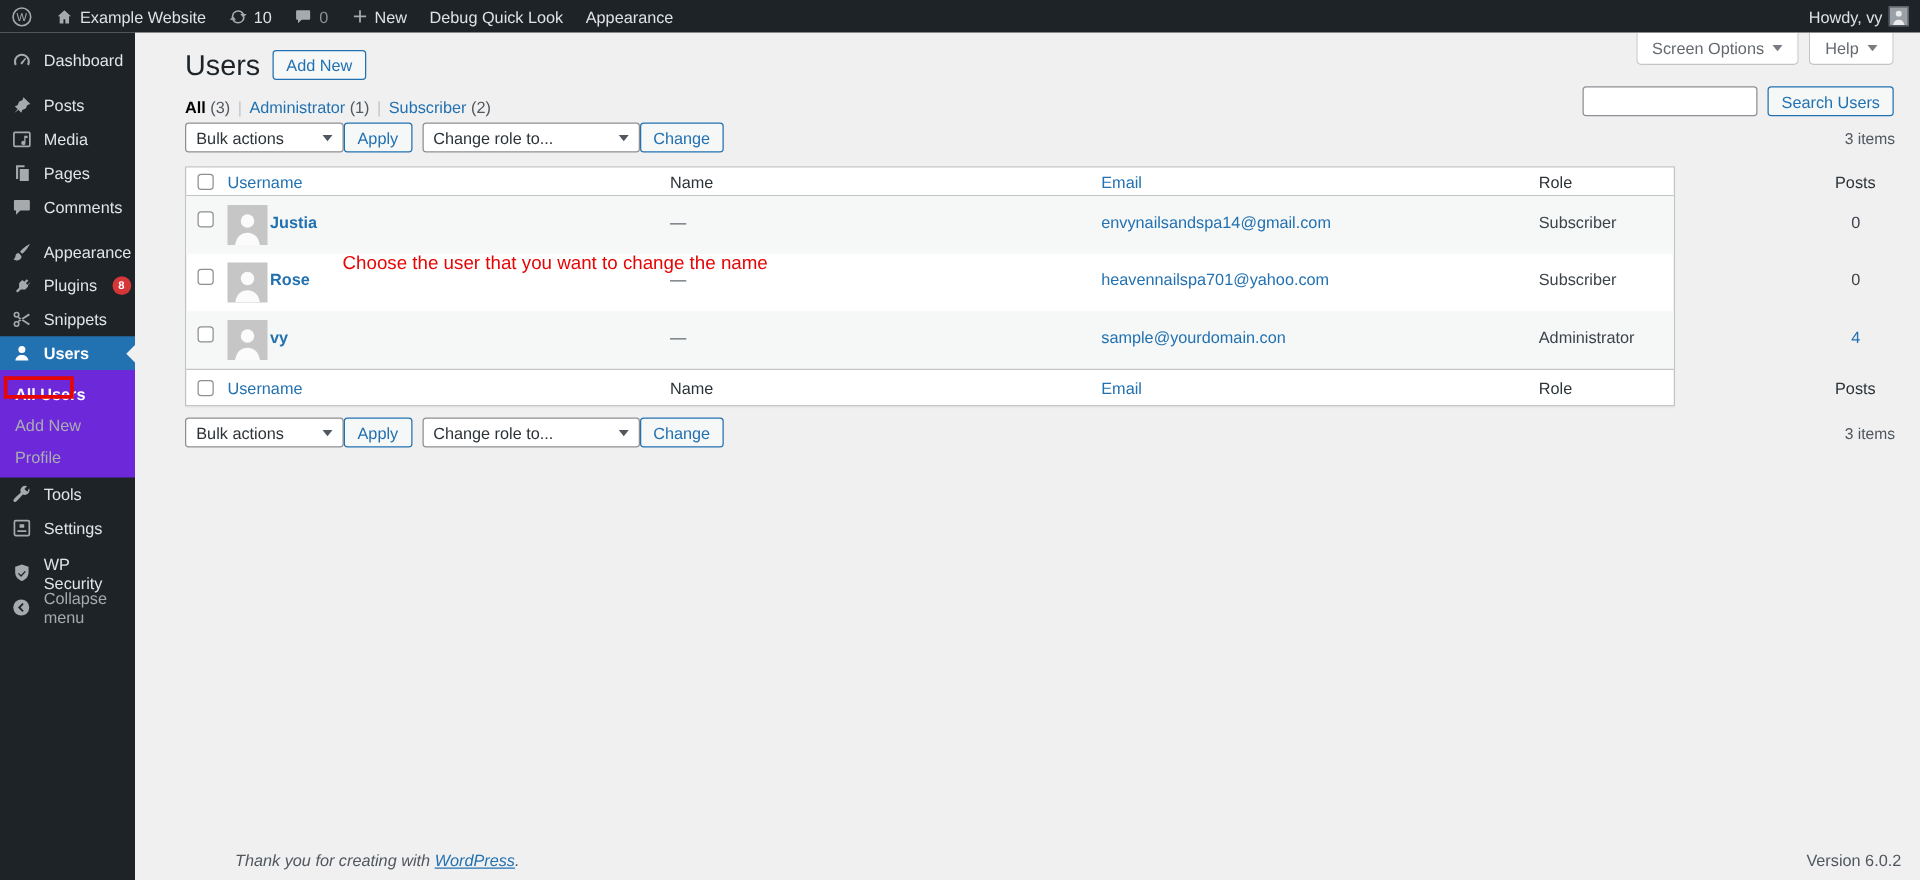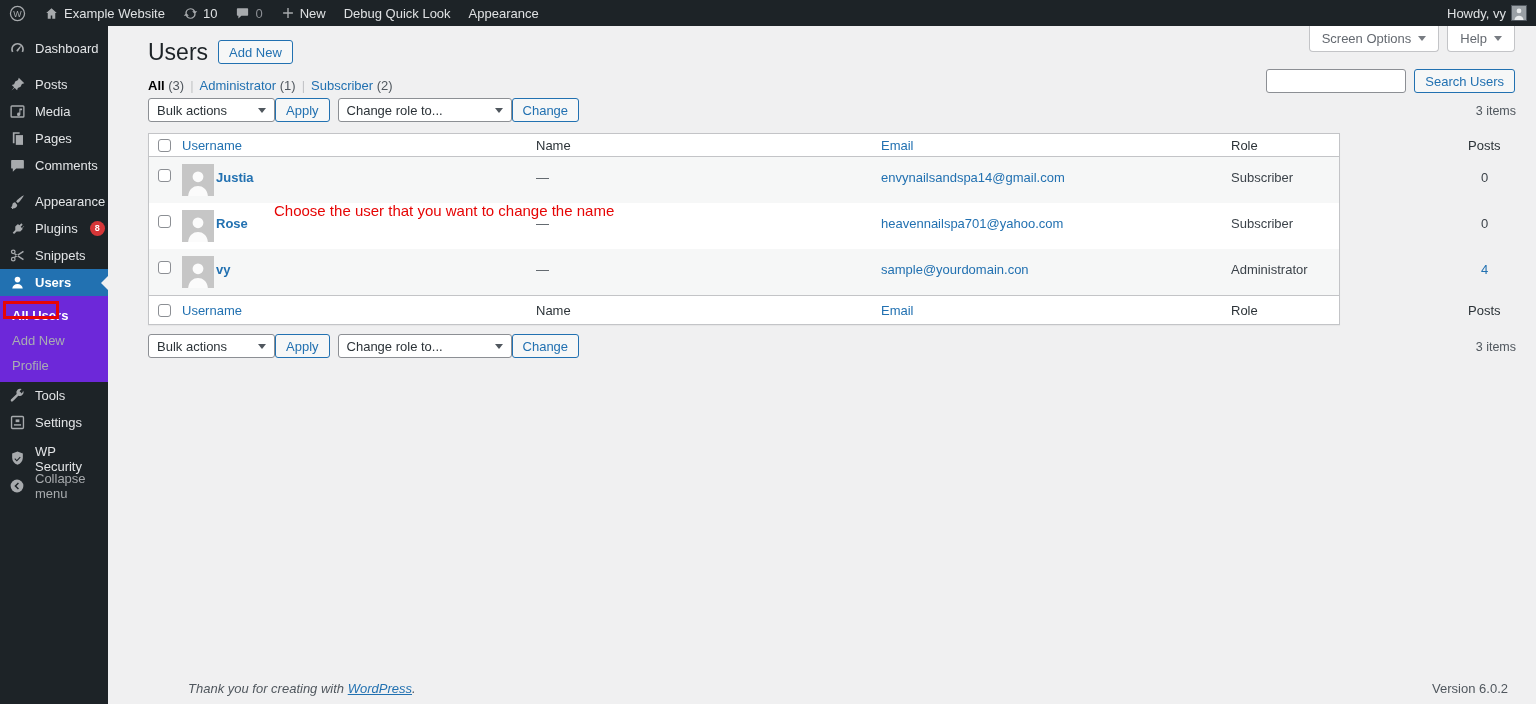--- a/index.html
+++ b/index.html
@@ -129,21 +129,21 @@
   .cell.posts.link { color:#2271b1; cursor:pointer; }
 
   .annotation {
     position:absolute; left:125px; top:68px; color:#e60505;
     font-size:15px; font-weight:500; white-space:nowrap; pointer-events:none; z-index:8;
   }
 
   
   .footer-left { position:absolute; left:32px; bottom:8px; color:#50575e; font-style:italic; font-size:13px;margin-left:28px; }
   .footer-left a { color:#2271b1; text-decoration:underline; cursor:pointer; }
-  .footer-right { position:absolute; right:28px; bottom:8px; color:#50575e; font-size:13px; }
+  .footer-right { position:absolute; right:15px; bottom:8px; color:#50575e; font-size:13px; }
 
   svg { display:block; }
 </style>
 </head>
 <body>
 
 <div class="adminbar">
   <div class="ab-item">
     <span class="ico">
       <svg width="17" height="17" viewBox="0 0 20 20">

